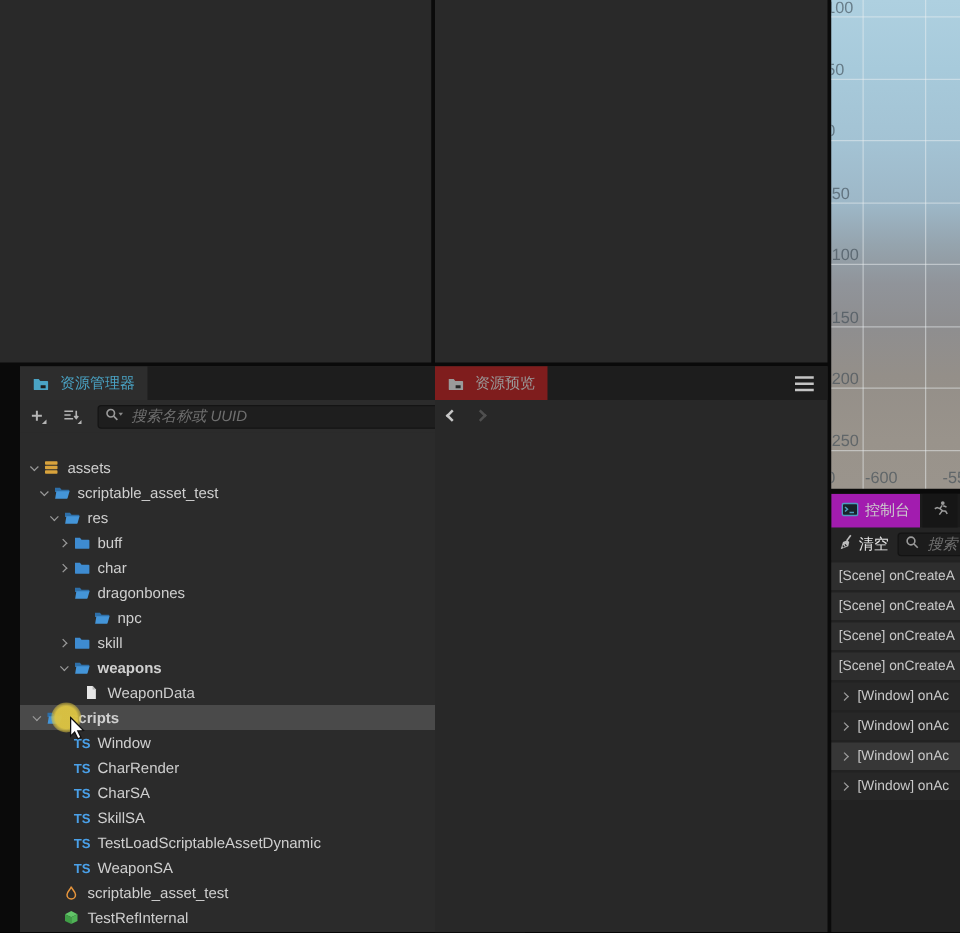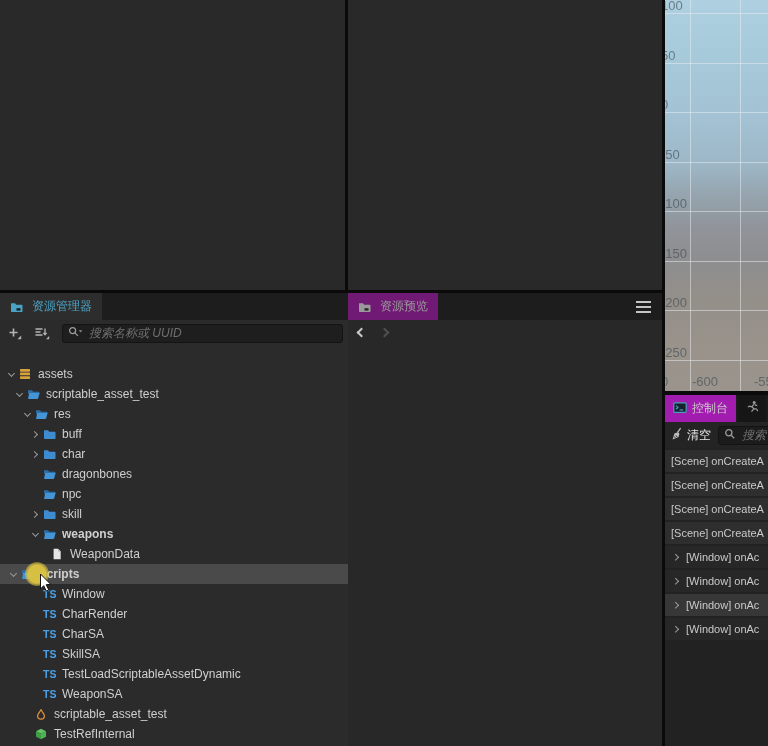--- a/index.html
+++ b/index.html
@@ -9,28 +9,28 @@
   .abs{position:absolute;}
 
   
   .top-left{left:0;top:0;width:345px;height:290px;background:#292929;}
   .top-mid{left:348px;top:0;width:314px;height:290px;background:#292929;}
 
   
   .panel{background:#2b2b2b;overflow:hidden;}
   .hdr{height:27px;background:#1d1d1d;display:flex;align-items:stretch;}
   .tab{display:flex;align-items:center;gap:6px;padding:0 10px;background:#2d2d2d;}
-  .tab.inactive{background:#701a75;color:#9a9a9a;}
+  .tab.inactive{background:#7f1d1d;color:#9a9a9a;}
   .tab-label{white-space:nowrap;}
   .hdr-spacer{flex:1;}
   .burger{width:15px;height:2px;background:#c4c4c4;align-self:center;margin-right:11px;
           box-shadow:0 -5px 0 #c4c4c4,0 5px 0 #c4c4c4;}
 
   
-  .left-panel{left:0;top:293px;width:404px;height:453px;}
+  .left-panel{left:16px;top:293px;width:404px;height:453px;}
   .accent{color:#4aa3c4;}
   .toolbar{height:26px;display:flex;align-items:center;gap:12px;padding:0 7px;background:#2b2b2b;}
   .tbtn{display:flex;align-items:center;justify-content:center;flex:none;}
   .search-box{flex:1;height:19px;background:#1e1e1e;border:1px solid #141414;border-radius:3px;
               display:flex;align-items:center;padding:0 5px;gap:4px;min-width:0;}
   .search-box input{flex:1;min-width:0;background:transparent;border:none;outline:none;
                     color:#cfcfcf;font-size:12px;font-family:"Liberation Sans",sans-serif;}
   .search-box input::placeholder{color:#6f6f6f;font-style:italic;}
   .tree{position:absolute;left:0;top:53px;right:0;bottom:0;padding-top:6px;overflow:hidden;}
   .trow{position:relative;height:20px;display:flex;align-items:center;gap:3px;}
@@ -208,21 +208,21 @@
         <div class="trow" style="padding-left: 30px;">
           <span class="chev"></span>
           <span class="ticon">
             <svg viewBox="0 0 13 12" width="13" height="12">
               <path fill="#2e6fa8" d="M1 2.2h4l1.2 1.5h5.6c.4 0 .7.3.7.7v1.2H1V2.2z"></path>
               <path fill="#4495d8" d="M2.1 4.9h10.5l-1.5 5.5c-.1.3-.4.5-.7.5H1.1L2.1 4.9z"></path>
             </svg>
           </span>
           <span class="tlabel">dragonbones</span>
         </div>
-        <div class="trow" style="padding-left: 30px;">
+        <div class="trow" style="padding-left: 46px;">
           <span class="chev"></span>
           <span class="ticon">
             <svg viewBox="0 0 13 12" width="13" height="12">
               <path fill="#2e6fa8" d="M1 2.2h4l1.2 1.5h5.6c.4 0 .7.3.7.7v1.2H1V2.2z"></path>
               <path fill="#4495d8" d="M2.1 4.9h10.5l-1.5 5.5c-.1.3-.4.5-.7.5H1.1L2.1 4.9z"></path>
             </svg>
           </span>
           <span class="tlabel">npc</span>
         </div>
         <div class="trow" style="padding-left: 30px;">

